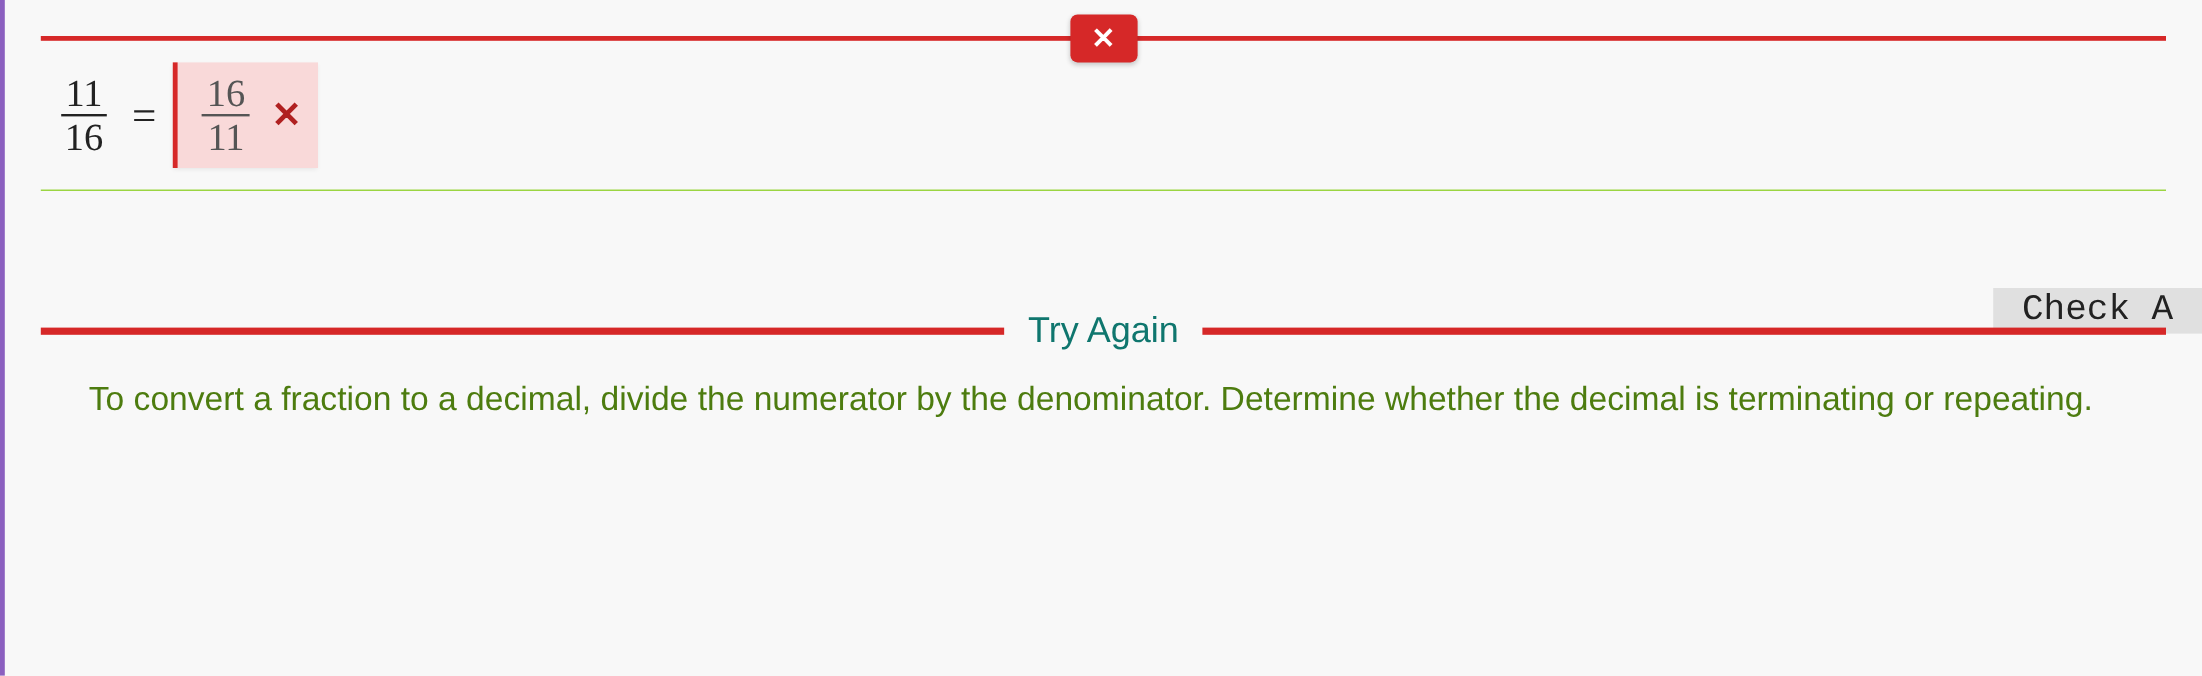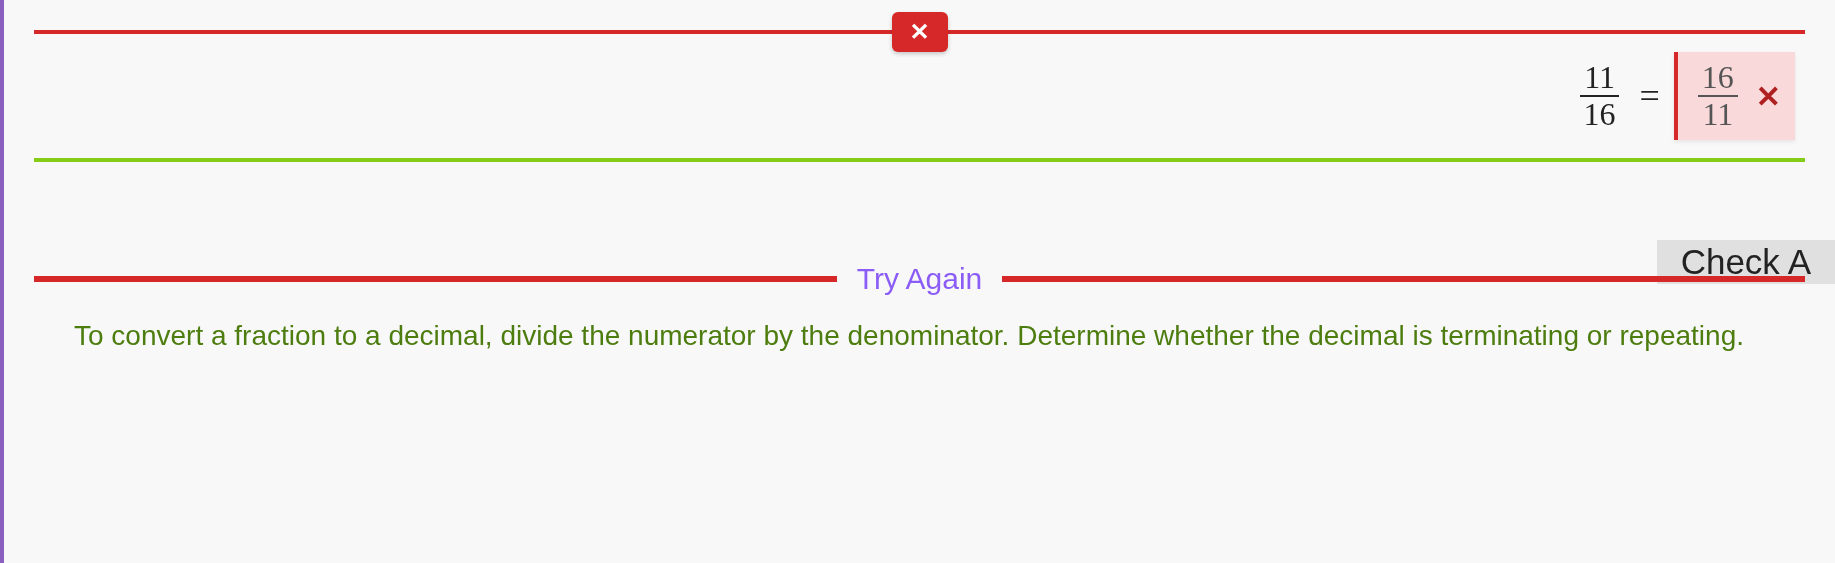--- a/index.html
+++ b/index.html
@@ -41,23 +41,22 @@
       align-items: center;
       justify-content: center;
       font-weight: bold;
       font-size: 24px;
       box-shadow: 0 2px 4px rgba(0,0,0,0.2);
     }
     .answer-area {
       display: flex;
       align-items: center;
       padding: 18px 10px;
-      border-bottom: 4px solid #84cc16;
+      border-bottom: 1px solid #84cc16;
       width: calc(100% - 30px);
-      justify-content: flex-end;
     }
     .fraction {
       display: inline-flex;
       flex-direction: column;
       align-items: center;
       font-size: 32px;
       line-height: 1.1;
       color: #222;
       padding: 0 6px;
     }
@@ -92,22 +91,22 @@
       color: #b02020;
       margin-left: 12px;
       font-weight: bold;
     }
     .check-button {
       position: absolute;
       right: 0;
       top: 240px;
       background: #e0e0e0;
       color: #222;
-      font-size: 35px;
-      font-family: Liberation Sans, sans-serif;
+      font-size: 30px;
+      font-family: Liberation Mono, monospace;
       padding: 2px 24px;
       border: none;
       cursor: pointer;
     }
     .feedback-frame {
       position: relative;
       margin-top: 100px;
       width: calc(100% - 30px);
     }
     .feedback-rule-wrap {
@@ -117,21 +116,21 @@
       margin-bottom: 14px;
     }
     .feedback-rule {
       flex: 1;
       height: 6px;
       background: #d62828;
     }
     .feedback-title {
       font-family: 'Trebuchet MS', Arial, sans-serif;
       font-size: 30px;
-      color: #8b5cf6;
+      color: #0f766e;
       padding: 0 20px;
       background: #f8f8f8;
     }
     .feedback-text {
       font-family: 'Trebuchet MS', Arial, sans-serif;
       font-size: 28px;
       color: #4d7c0f;
       padding: 6px 10px 0 40px;
       line-height: 1.4;
     }

